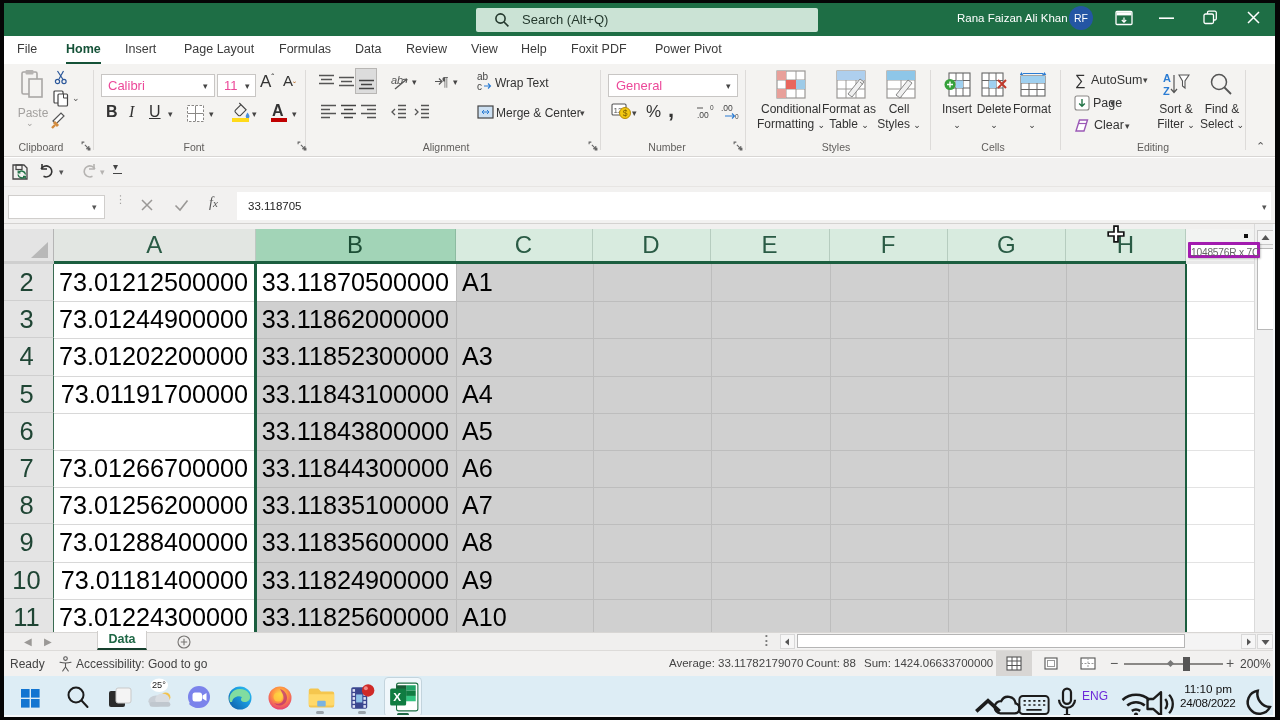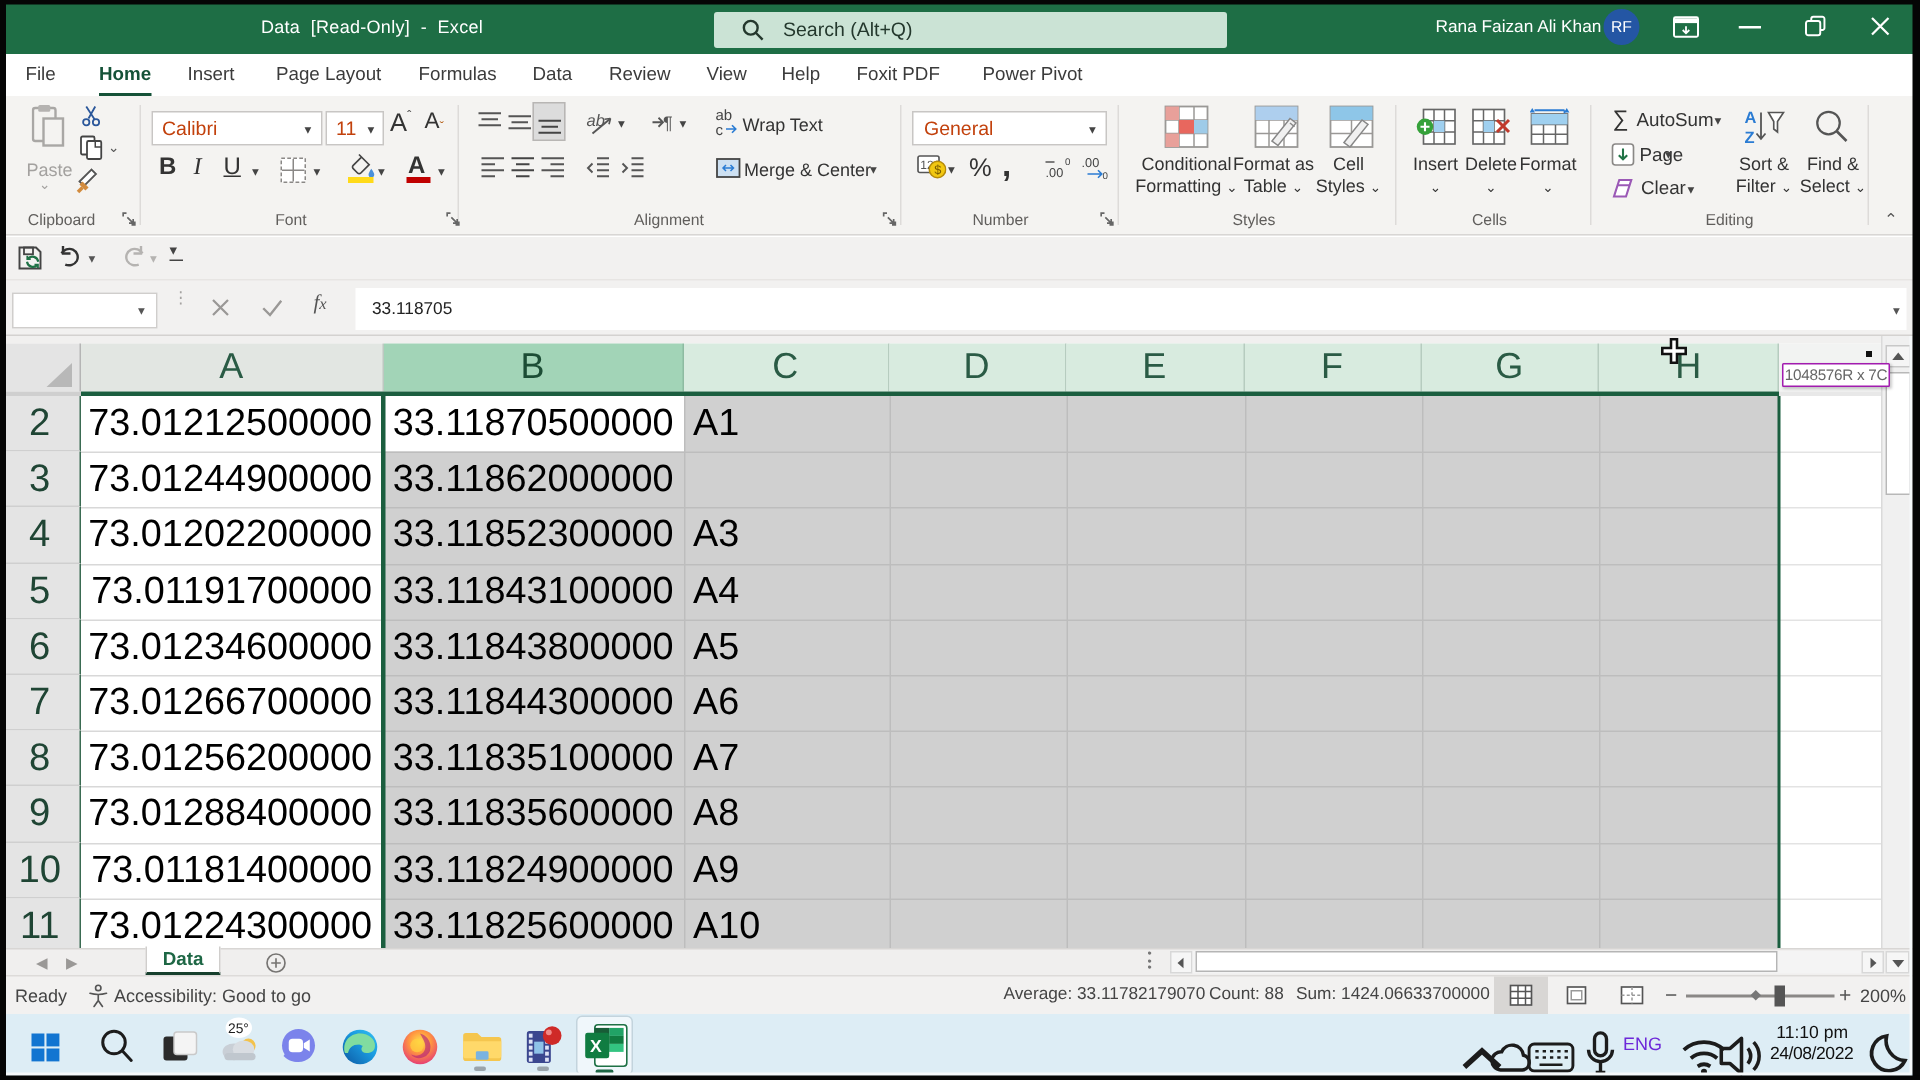--- a/index.html
+++ b/index.html
@@ -17,21 +17,21 @@
 
 #tabrow { left:0; top:36px; width:1280px; height:28px; background:#fff; }
 .rtab { position:absolute; top:0; height:28px; line-height:27px; font-size:12.5px; color:#3b3b3b; }
 #home-tab { font-weight:bold; color:#155238; border-bottom:2.5px solid #155238; }
 #sharebtn { position:absolute; left:1201px; top:39px; width:58px; height:23px; border:1px solid #bdbbb9; border-radius:3px; background:#fff; color:#185c37; font-size:12.5px; line-height:21px;margin-top:40px; }
 
 #ribbon { left:0; top:64px; width:1280px; height:93px; background:#f4f3f1; border-bottom:1px solid #d8d6d4; }
 .gsep { position:absolute; top:6px; width:1px; height:80px; background:#dddbd9; }
 .glabel { position:absolute; top:77px; font-size:10.5px; color:#605e5c; width:120px; text-align:center; }
 .launch { position:absolute; top:77px; width:10px; height:10px; }
-.combo { position:absolute; background:#fff; border:1px solid #c8c6c4; font-size:13px; color:#c2410c; }
+.combo { position:absolute; background:#fff; border:1px solid #c8c6c4; font-size:13px; color:#ec4899; }
 .carrow { position:absolute; font-size:9px; color:#444; }
 .rlabel2 { position:absolute; font-size:12px; color:#333; text-align:center; line-height:15px; }
 
 #qat { left:0; top:158px; width:1280px; height:28px; background:#f2f1f0; }
 #fbar { left:0; top:186px; width:1280px; height:38px; background:#f2f1f0; border-top:1px solid #e7e5e3; border-bottom:1px solid #d4d2d0; }
 #namebox { position:absolute; left:8px; top:8px; width:97px; height:24px; background:#fff; border:1px solid #d0cecc; }
 #finput { position:absolute; left:237px; top:5px; width:1034px; height:28px; background:#fff; font-size:11.5px; color:#222; line-height:28px; padding-left:11px; }
 
 #grid { left:0; top:224px; width:1280px; height:408px; background:#fff; overflow:hidden; }
 .rowhdr { position:absolute; left:0; width:54px; font-size:25.5px; color:#1f4534; text-align:center; background:#e4e4e4; border-bottom:1px solid #cfcfcf; border-right:1.5px solid #3a6b52; }
@@ -43,21 +43,20 @@
 #statusbar { left:0; top:650px; width:1280px; height:26px; background:#f2f1f0; border-top:1px solid #dddbd9; font-size:12px; color:#444; }
 
 #taskbar { left:0; top:676px; width:1280px; height:44px; background:#ddedf5; }
 .tbi { position:absolute; top:6px; width:32px; height:32px; }
 </style>
 </head>
 <body>
 <div id="root">
 
 <div id="titlebar" class="abs"></div>
-<div id="title" class="abs">Data&nbsp; [Read-Only]&nbsp; -&nbsp; Excel</div>
 <div id="searchbox" class="abs">
  <svg width="16" height="16" viewBox="0 0 16 16">
         <circle cx="6.5" cy="6.5" r="4.6" fill="none" stroke="#24382d" stroke-width="1.6"></circle>
         <line x1="10" y1="10" x2="14.4" y2="14.4" stroke="#24382d" stroke-width="1.6"></line>
       </svg>
  <span>Search (Alt+Q)</span>
 </div>
 <div id="uname" class="abs" style="left:957px; top:0;">Rana Faizan Ali Khan</div>
 <div id="avatar" class="abs">RF</div>
 <svg class="abs" style="left:1115px;top:9px;" width="18" height="18" viewBox="0 0 18 18">
@@ -433,21 +432,20 @@
  <div class="cell num" style="left:259px;top:40.0px;width:190px;height:37.2px;line-height:37.2px;">33.11870500000</div>
  <div class="cell" style="left:462px;top:40.0px;width:120px;height:37.2px;line-height:37.2px;">A1</div>
  <div class="cell num" style="left:57px;top:77.2px;width:191px;height:37.2px;line-height:37.2px;">73.01244900000</div>
  <div class="cell num" style="left:259px;top:77.2px;width:190px;height:37.2px;line-height:37.2px;">33.11862000000</div>
  <div class="cell num" style="left:57px;top:114.4px;width:191px;height:37.2px;line-height:37.2px;">73.01202200000</div>
  <div class="cell num" style="left:259px;top:114.4px;width:190px;height:37.2px;line-height:37.2px;">33.11852300000</div>
  <div class="cell" style="left:462px;top:114.4px;width:120px;height:37.2px;line-height:37.2px;">A3</div>
  <div class="cell num" style="left:57px;top:151.6px;width:191px;height:37.2px;line-height:37.2px;">73.01191700000</div>
  <div class="cell num" style="left:259px;top:151.6px;width:190px;height:37.2px;line-height:37.2px;">33.11843100000</div>
  <div class="cell" style="left:462px;top:151.6px;width:120px;height:37.2px;line-height:37.2px;">A4</div>
- <div class="cell num" style="left:57px;top:188.8px;width:191px;height:37.2px;line-height:37.2px;">73.01234600000</div>
  <div class="cell num" style="left:259px;top:188.8px;width:190px;height:37.2px;line-height:37.2px;">33.11843800000</div>
  <div class="cell" style="left:462px;top:188.8px;width:120px;height:37.2px;line-height:37.2px;">A5</div>
  <div class="cell num" style="left:57px;top:226.0px;width:191px;height:37.2px;line-height:37.2px;">73.01266700000</div>
  <div class="cell num" style="left:259px;top:226.0px;width:190px;height:37.2px;line-height:37.2px;">33.11844300000</div>
  <div class="cell" style="left:462px;top:226.0px;width:120px;height:37.2px;line-height:37.2px;">A6</div>
  <div class="cell num" style="left:57px;top:263.2px;width:191px;height:37.2px;line-height:37.2px;">73.01256200000</div>
  <div class="cell num" style="left:259px;top:263.2px;width:190px;height:37.2px;line-height:37.2px;">33.11835100000</div>
  <div class="cell" style="left:462px;top:263.2px;width:120px;height:37.2px;line-height:37.2px;">A7</div>
  <div class="cell num" style="left:57px;top:300.4px;width:191px;height:37.2px;line-height:37.2px;">73.01288400000</div>
  <div class="cell num" style="left:259px;top:300.4px;width:190px;height:37.2px;line-height:37.2px;">33.11835600000</div>
@@ -457,21 +455,21 @@
  <div class="cell" style="left:462px;top:337.6px;width:120px;height:37.2px;line-height:37.2px;">A9</div>
  <div class="cell num" style="left:57px;top:374.8px;width:191px;height:37.2px;line-height:37.2px;">73.01224300000</div>
  <div class="cell num" style="left:259px;top:374.8px;width:190px;height:37.2px;line-height:37.2px;">33.11825600000</div>
  <div class="cell" style="left:462px;top:374.8px;width:120px;height:37.2px;line-height:37.2px;">A10</div>
  <div style="position:absolute;left:1254px;top:0;width:26px;height:408px;background:#f0f0f0;border-left:1px solid #dadada;"></div>
  <div style="position:absolute;left:1257px;top:6px;width:17px;height:15px;background:#f5f5f5;border:1px solid #c8c8c8;"></div>
  <svg style="position:absolute;left:1261px;top:10px;" width="9" height="7" viewBox="0 0 9 7">
         <path d="M0.5 6L4.5 1l4 5z" fill="#555"></path>
       </svg>
  <div style="position:absolute;left:1257px;top:24px;width:17px;height:82px;background:#fff;border:1px solid #b8b8b8;"></div>
- <div style="position:absolute;left:1188px;top:18px;width:72px;height:16px;background:#fff;border:1px solid #a21caf;box-shadow:1px 1px 2px rgba(0,0,0,0.2);font-size:10.2px;color:#666;line-height:15px;text-align:center;letter-spacing:-0.2px;border-radius:1px;white-space:nowrap;">1048576R x 7C</div>
+ <div style="position:absolute;left:1188px;top:18px;width:72px;height:16px;background:#fff;border:3px solid #a21caf;box-shadow:1px 1px 2px rgba(0,0,0,0.2);font-size:10.2px;color:#666;line-height:15px;text-align:center;letter-spacing:-0.2px;border-radius:1px;white-space:nowrap;">1048576R x 7C</div>
  <svg style="position:absolute;left:1107px;top:1px;" width="18" height="18" viewBox="0 0 18 18">
         <path d="M7 1.2h4v5.8h5.8v4H11v5.8H7V11H1.2V7H7z" fill="#fff" stroke="#111" stroke-width="1.7"></path>
       </svg>
       <div style="position:absolute;left:1244px;top:10px;width:4px;height:4px;background:#111;"></div>
 </div>
 
 <div id="tabbar" class="abs">
  <div style="position:absolute;left:24px;top:3px;font-size:10px;color:#9a9896;">◀</div>
  <div style="position:absolute;left:44px;top:3px;font-size:10px;color:#9a9896;">▶</div>
  <div style="position:absolute;left:97px;top:-2px;width:50px;height:19px;background:#fff;border-left:1px solid #d0cecc;border-right:1px solid #d0cecc;border-bottom:2px solid #17402e;font-size:12.5px;font-weight:bold;color:#1e6745;text-align:center;line-height:16px;">Data</div>

